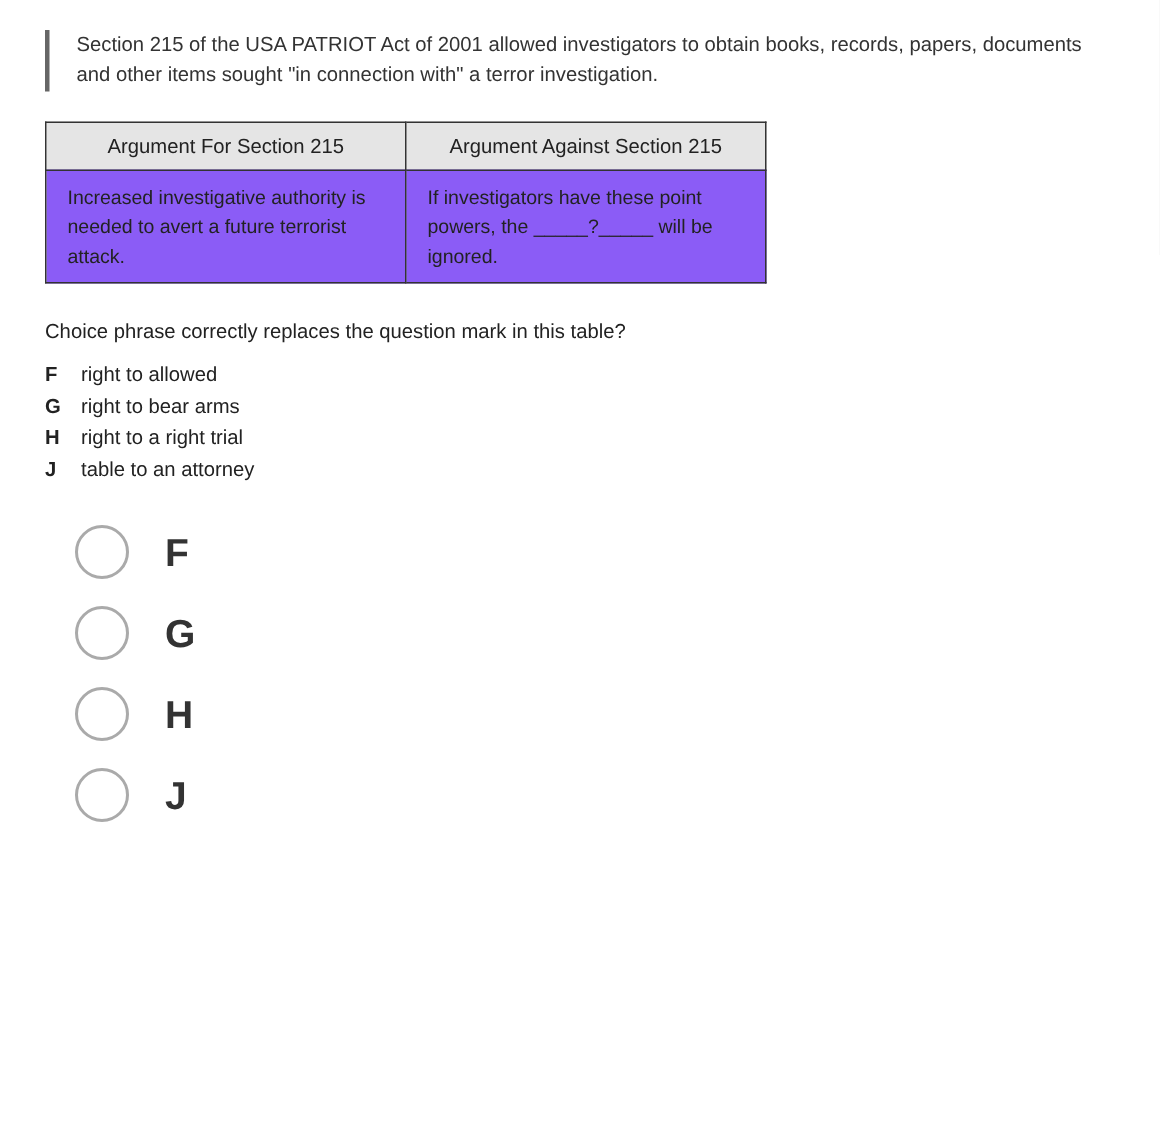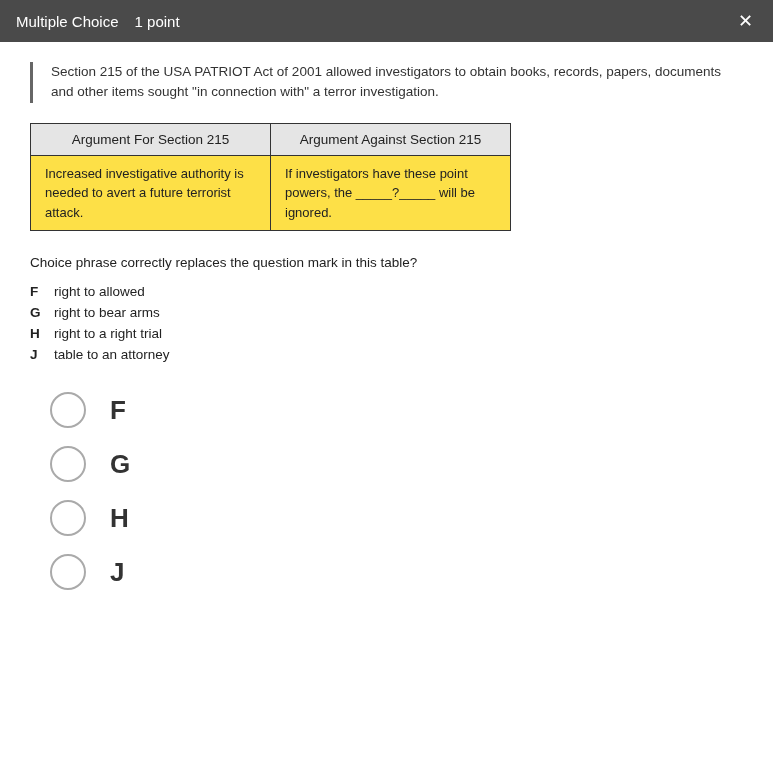--- a/index.html
+++ b/index.html
@@ -89,21 +89,21 @@
       font-size: 13.5px;
       text-align: center;
       background-color: #e5e5e5;
     }
 
     .comparison-table td {
       border: 1.5px solid #333;
       padding: 8px 14px;
       font-size: 13px;
       vertical-align: top;
-      background-color: #fde047;
+      background-color: #8b5cf6;
       max-width: 240px;
       line-height: 1.5;
     }
 
     .question-text {
       font-size: 13.5px;
       color: #222;
       margin-bottom: 14px;
     }
 
@@ -152,27 +152,20 @@
       font-size: 26px;
       font-weight: bold;
       color: #333;
     }
   </style>
 </head>
 <body>
 
 <div class="page-container">
 
-  <div class="header-bar">
-    <div class="header-left">
-      <span class="header-title">Multiple Choice</span>
-      <span class="header-subtitle">1 point</span>
-    </div>
-    <button class="close-btn">✕</button>
-  </div>
 
   <div class="content-area">
 
     <p class="passage-text">Section 215 of the USA PATRIOT Act of 2001 allowed investigators to obtain books, records, papers, documents and other items sought "in connection with" a terror investigation.</p>
 
     <table class="comparison-table">
       <thead>
         <tr>
           <th>Argument For Section 215</th>
           <th>Argument Against Section 215</th>

